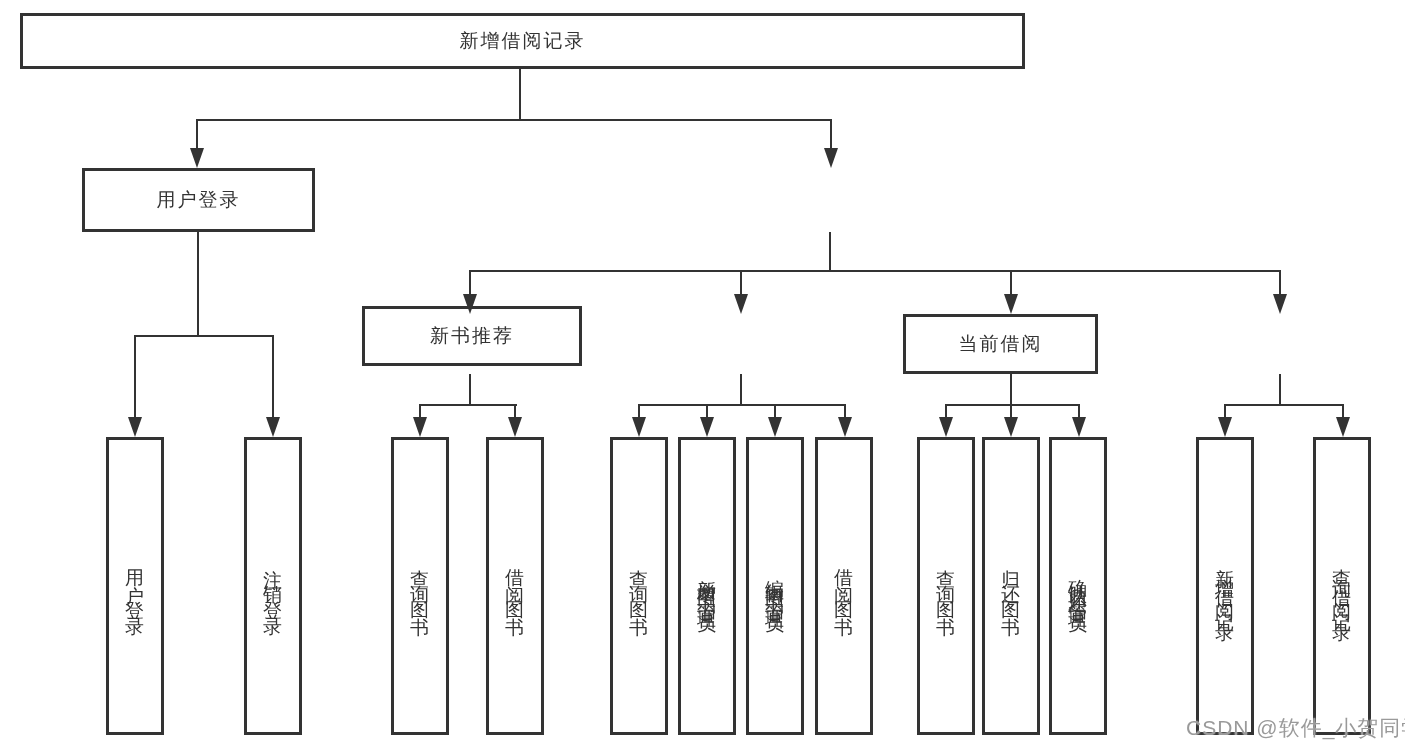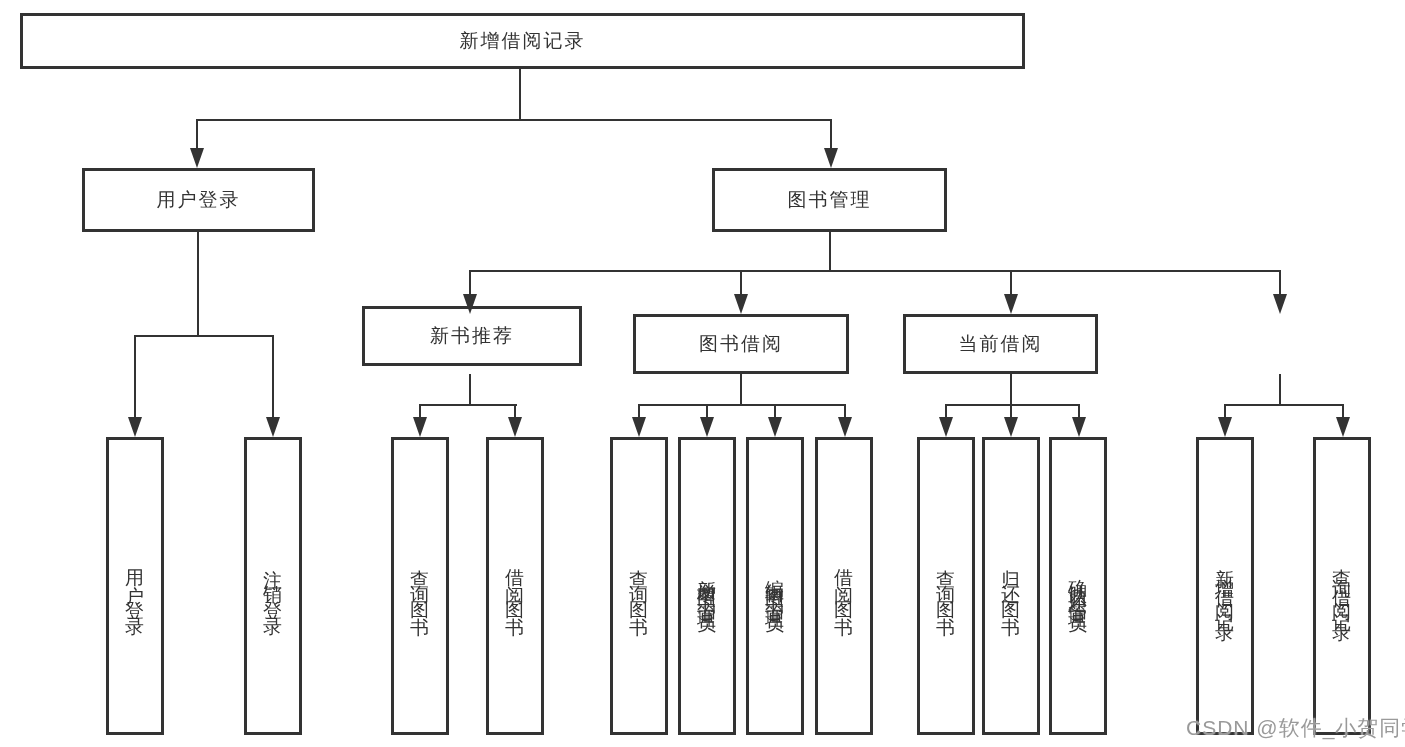--- a/index.html
+++ b/index.html
@@ -27,29 +27,23 @@
 
 <div class="stage">
 
   <div class="box" style="left:20px;top:13px;width:1005px;height:56px">
     <span class="lbl">新增借阅记录</span>
   </div>
 
   <div class="box" style="left:82px;top:168px;width:233px;height:64px">
     <span class="lbl">用户登录</span>
   </div>
-  <div class="box" style="left:712px;top:168px;width:235px;height:64px">
-    <span class="lbl">图书管理</span>
-  </div>
 
   <div class="box" style="left:362px;top:306px;width:220px;height:60px">
     <span class="lbl">新书推荐</span>
-  </div>
-  <div class="box" style="left:633px;top:314px;width:216px;height:60px">
-    <span class="lbl">图书借阅</span>
   </div>
   <div class="box" style="left:903px;top:314px;width:195px;height:60px">
     <span class="lbl">当前借阅</span>
   </div>
 
   <div class="box vbox" style="left:106px;top:437px;width:58px;height:298px">
     <span class="lbl">用户登录</span>
   </div>
   <div class="box vbox" style="left:244px;top:437px;width:58px;height:298px">
     <span class="lbl">注销登录</span>

